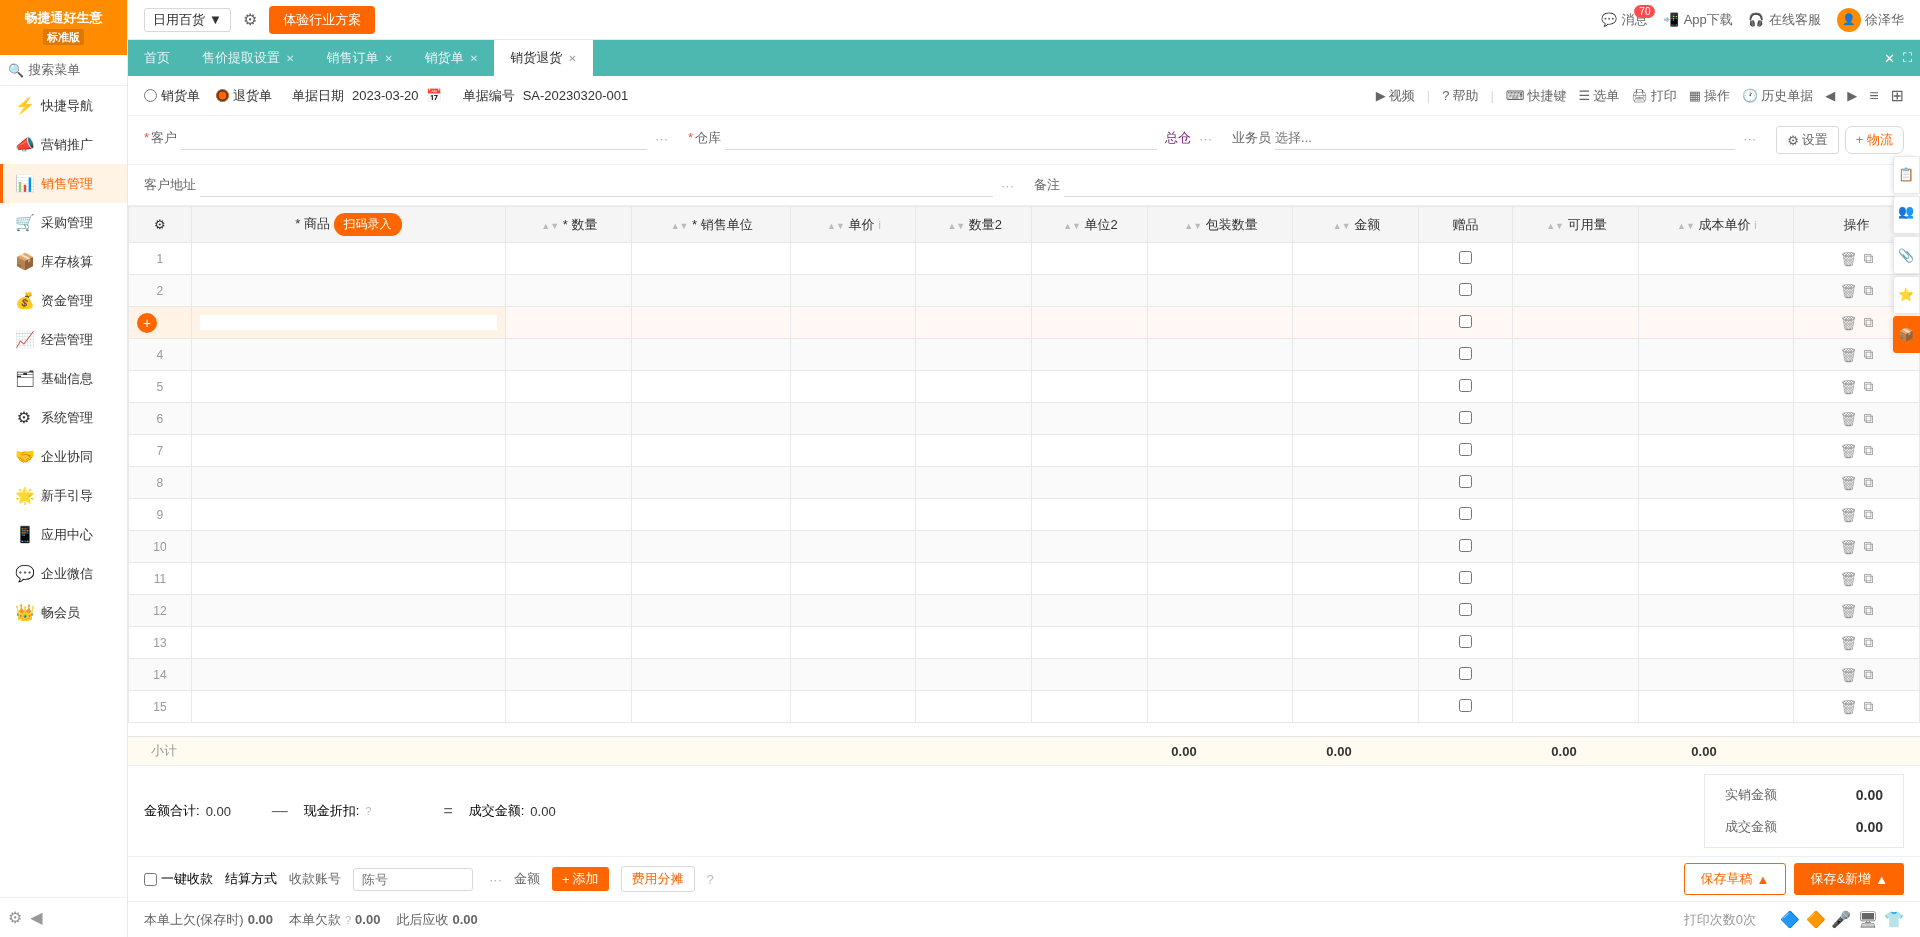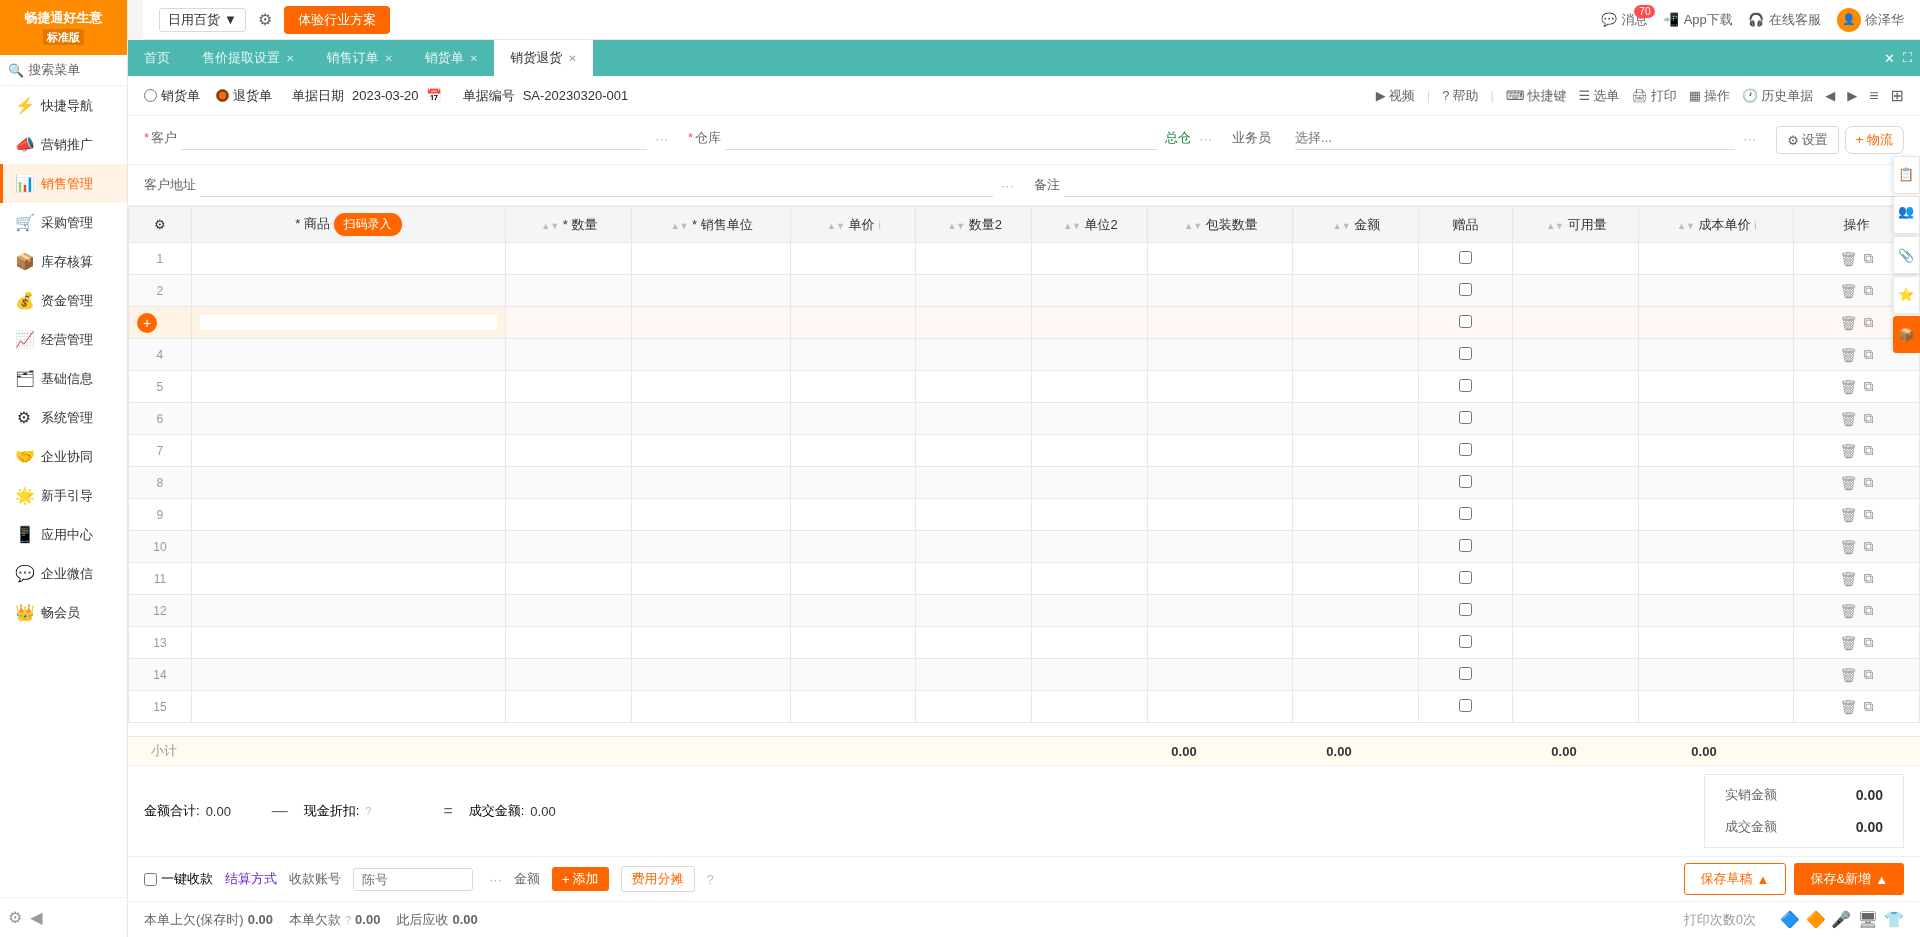--- a/index.html
+++ b/index.html
@@ -14,21 +14,21 @@
     .sidebar-nav-item.active { background: #fff3e6; color: #ff6600; border-left-color: #ff6600; }
     .sidebar-nav-item .icon { font-size: 16px; width: 18px; text-align: center; }
     .sidebar-nav-item .label { font-size: 13px; }
     .sidebar-bottom { margin-top: auto; display: flex; align-items: center; padding: 10px 8px; border-top: 1px solid #f0f0f0; gap: 8px; }
     .sidebar-bottom .icon-btn { cursor: pointer; color: #999; font-size: 16px; }
 
     
     .main { flex: 1; display: flex; flex-direction: column; overflow: hidden; }
 
     
-    .topbar { background: #fff; height: 40px; display: flex; align-items: center; padding: 0 16px; border-bottom: 1px solid #e8e8e8; justify-content: space-between; flex-shrink: 0; margin-left: 15px; }
+    .topbar { background: #fff; height: 40px; display: flex; align-items: center; padding: 0 16px; border-bottom: 1px solid #e8e8e8; justify-content: space-between; flex-shrink: 0; }
     .topbar-left { display: flex; align-items: center; gap: 12px; }
     .topbar-select { display: flex; align-items: center; gap: 4px; font-size: 13px; color: #333; cursor: pointer; border: 1px solid #d9d9d9; padding: 2px 8px; border-radius: 3px; }
     .topbar-settings { font-size: 16px; color: #666; cursor: pointer; }
     .topbar-experience { background: #ff6600; color: #fff; border: none; padding: 5px 14px; border-radius: 4px; cursor: pointer; font-size: 13px; }
     .topbar-right { display: flex; align-items: center; gap: 16px; color: #666; font-size: 13px; }
     .topbar-right .icon-btn { cursor: pointer; display: flex; align-items: center; gap: 4px; }
     .notification-badge { position: relative; }
     .badge { background: #ff4d4f; color: #fff; border-radius: 10px; font-size: 10px; padding: 1px 5px; position: absolute; top: -6px; right: -8px; }
     .user-avatar { width: 24px; height: 24px; border-radius: 50%; background: #ff8c00; color: #fff; display: flex; align-items: center; justify-content: center; font-size: 11px; }
 
@@ -318,26 +318,26 @@
 
       <div class="form-fields">
         <div class="field-group">
           <span class="field-label required">客户</span>
           <input class="field-input" type="text" style="min-width: 200px;">
           <span class="field-dots">···</span>
         </div>
         <div class="field-group">
           <span class="field-label required">仓库</span>
           <input class="field-input" type="text" style="min-width: 100px;" value="">
-          <span style="color:#15803d; margin-left: 4px;">总仓</span>
+          <span style="color:#701a75; margin-left: 4px;">总仓</span>
           <span class="field-dots">···</span>
         </div>
         <div class="field-group">
           <span class="field-label">业务员</span>
-          <input class="field-input" type="text" placeholder="选择..." style="min-width: 100px; margin-left: 20px;">
+          <input class="field-input" type="text" placeholder="选择..." style="min-width: 100px;">
           <span class="field-dots">···</span>
         </div>
         <div class="setting-btns">
           <button class="setting-btn">
             <span>⚙</span>
             <span>设置</span>
           </button>
           <button class="add-logistics-btn">
             <span>+ 物流</span>
           </button>
@@ -768,21 +768,21 @@
               <span class="amount">0.00</span>
             </div>
           </div>
         </div>
 
         <div class="payment-row">
           <label class="payment-checkbox">
             <input type="checkbox" style="">
             <span>一键收款</span>
           </label>
-          <span style="color:#6d28d9;">结算方式</span>
+          <span style="color:#000000;">结算方式</span>
           <span style="color:#666;">收款账号</span>
           <input class="payment-input" type="text" placeholder="陈号" style="">
           <span class="field-dots">···</span>
           <span style="color:#666;">金额</span>
           <button class="add-btn">
             <span>+</span>
             <span>添加</span>
           </button>
           <button class="expense-btn">
             <span>费用分摊</span>

